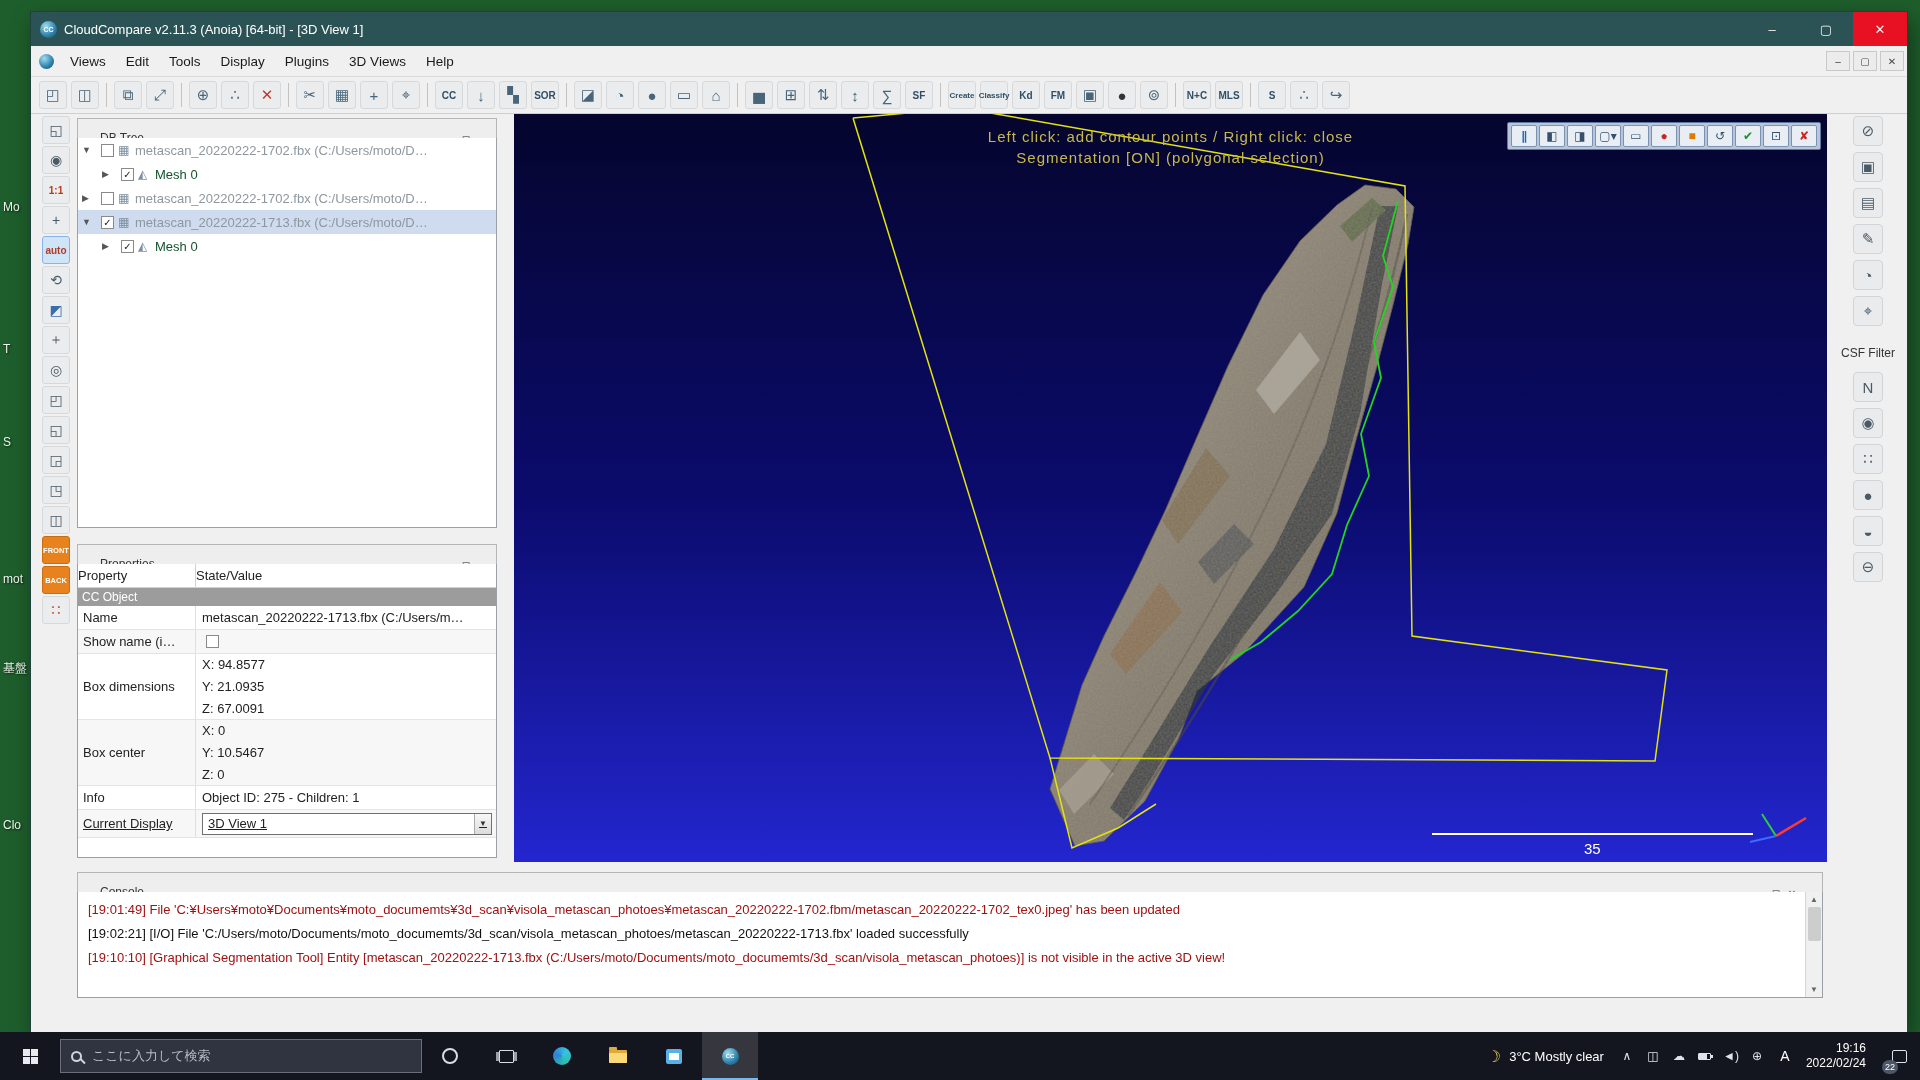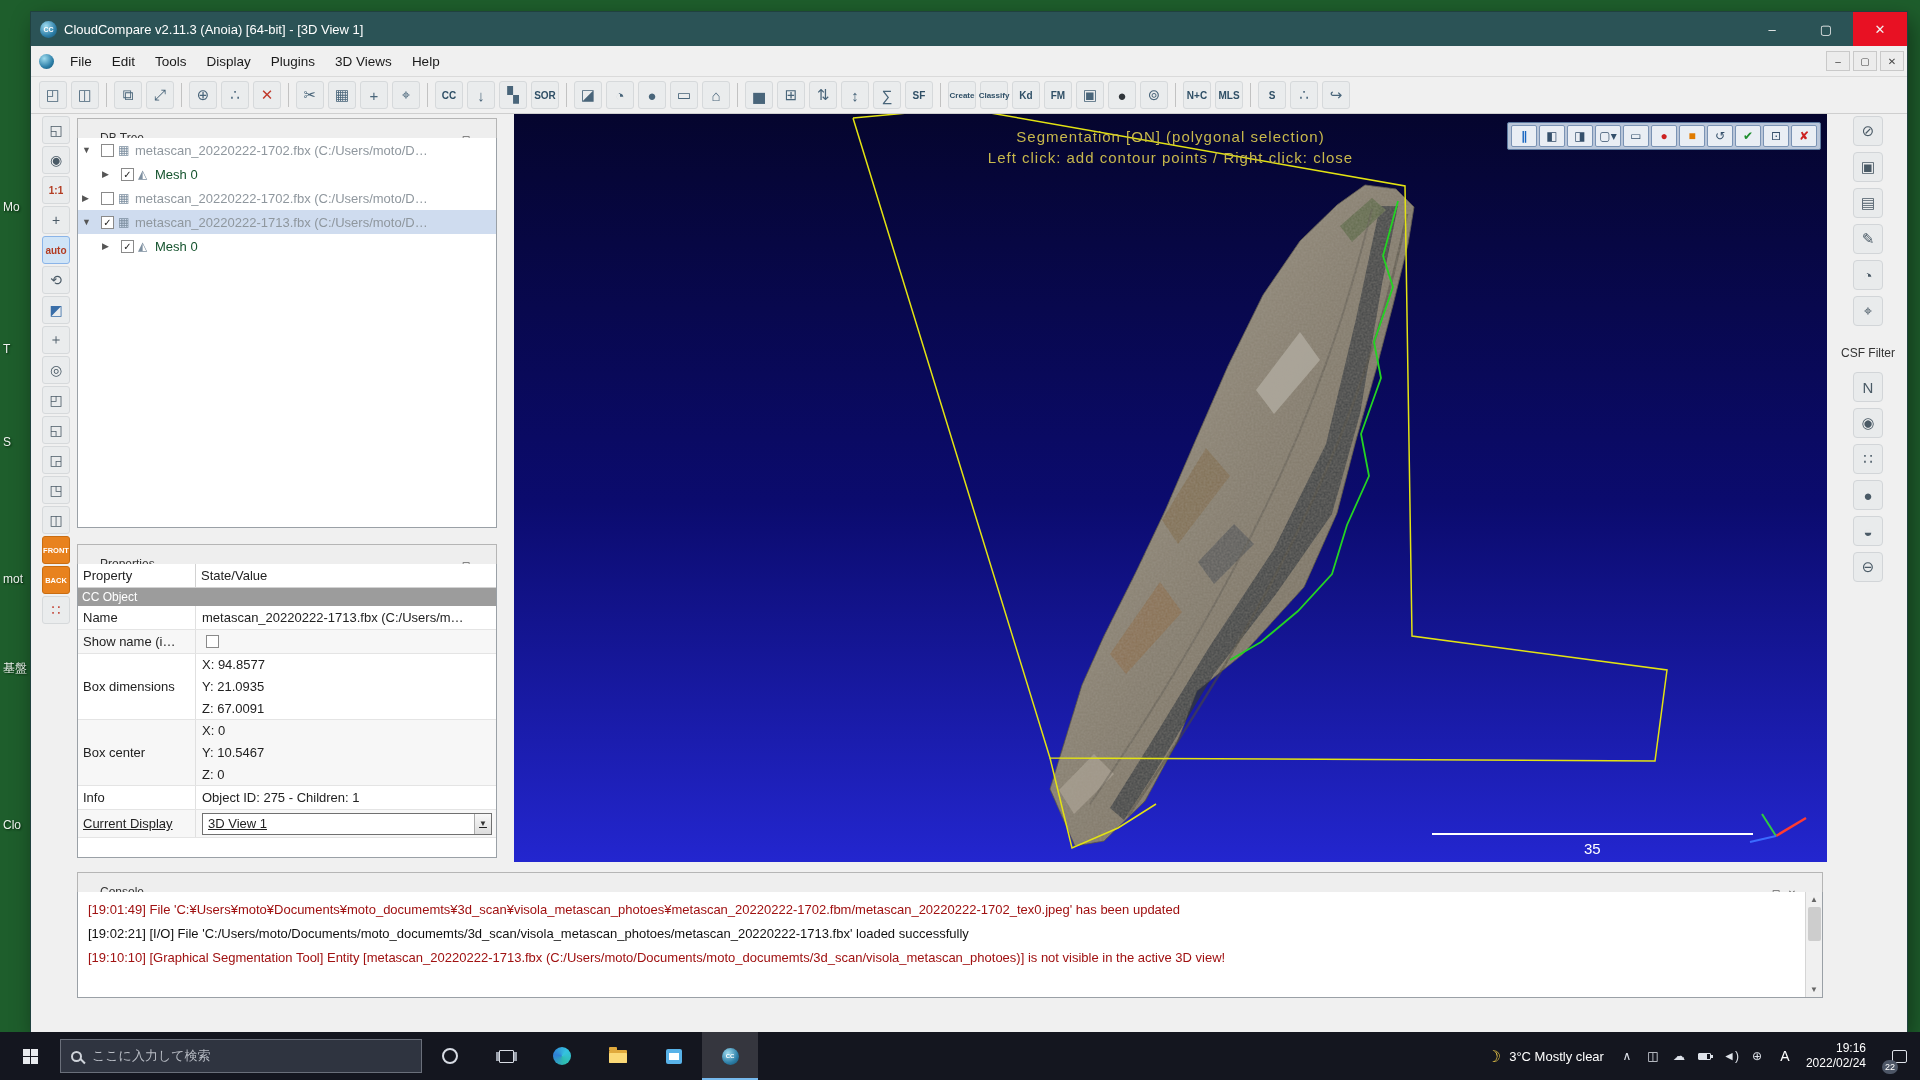--- a/index.html
+++ b/index.html
@@ -89,21 +89,21 @@
   .exp { width:15px; color:#555; font-size:9px; flex:0 0 auto; }
   .chk { width:13px; height:13px; border:1px solid #8a8a8a; background:#fff; margin:0 4px;
     font-size:10px; line-height:12px; text-align:center; color:#222; flex:0 0 auto; }
   .ticon { width:17px; color:#7d8fa0; font-size:12px; flex:0 0 auto; }
   .lbl { color:#14532d; overflow:hidden; text-overflow:ellipsis; }
   .trow.muted .lbl { color:#8f979e; }
 
   
   .properties { left:46px; top:430px; width:420px; height:314px; }
   .prop-head { height:24px; display:flex; border-bottom:1px solid #d2d2d2; font-size:13px; color:#222; }
-  .prop-head span { display:flex; align-items:center; padding-left:5px; }
+  .prop-head span { display:flex; align-items:center; }
   .prop-head span:first-child { width:118px; border-right:1px solid #d2d2d2; }
   .prop-section { height:18px; background:#9c9c9c; color:#fff; font-size:12px;
     display:flex; align-items:center; padding-left:4px; }
   .prop-row { display:flex; border-bottom:1px solid #e4e4e4; font-size:13px; color:#222; }
   .prop-row:nth-of-type(even) { background:#f7f7f7; }
   .prop-row .pl { width:118px; border-right:1px solid #e0e0e0; display:flex; align-items:center;
     padding-left:5px; flex:0 0 auto; }
   .prop-row .pv { flex:1; display:flex; align-items:center; padding-left:6px; overflow:hidden;
     white-space:nowrap; }
   .prop-row.h1 { height:24px;text-align:center; }
@@ -226,21 +226,21 @@
     <div class="title-text">CloudCompare v2.11.3 (Anoia) [64-bit] - [3D View 1]</div>
     <div class="cap-btn">–</div>
     <div class="cap-btn">▢</div>
     <div class="cap-btn close">✕</div>
   </div>
 
   <div class="menubar">
     <div class="menu-logo"></div>
     <div class="menu-items">
 
-        <div class="menu-item">File</div>
+        <div class="menu-item">Views</div>
 
         <div class="menu-item">Edit</div>
 
         <div class="menu-item">Tools</div>
 
         <div class="menu-item">Display</div>
 
         <div class="menu-item">Plugins</div>
 
         <div class="menu-item">3D Views</div>
@@ -653,22 +653,22 @@
           <text x="1070" y="740" fill="#ffffff" font-size="15">35</text>
         </g>
         <g>
           <line x1="1262" y1="722" x2="1292" y2="704" stroke="#ff3b30" stroke-width="2.5"></line>
           <line x1="1262" y1="722" x2="1248" y2="700" stroke="#2ecc40" stroke-width="2"></line>
           <line x1="1262" y1="722" x2="1236" y2="728" stroke="#3b6bff" stroke-width="2"></line>
         </g>
       </svg>
 
       <div class="vp-overlay">
+        <div>Left click: add contour points / Right click: close</div>
         <div>Segmentation [ON] (polygonal selection)</div>
-        <div>Left click: add contour points / Right click: close</div>
       </div>
 
       <div class="seg-toolbar">
 
           <span class="seg-btn blue">
             <i>∥</i>
           </span>
 
           <span class="seg-btn">
             <i>◧</i>

